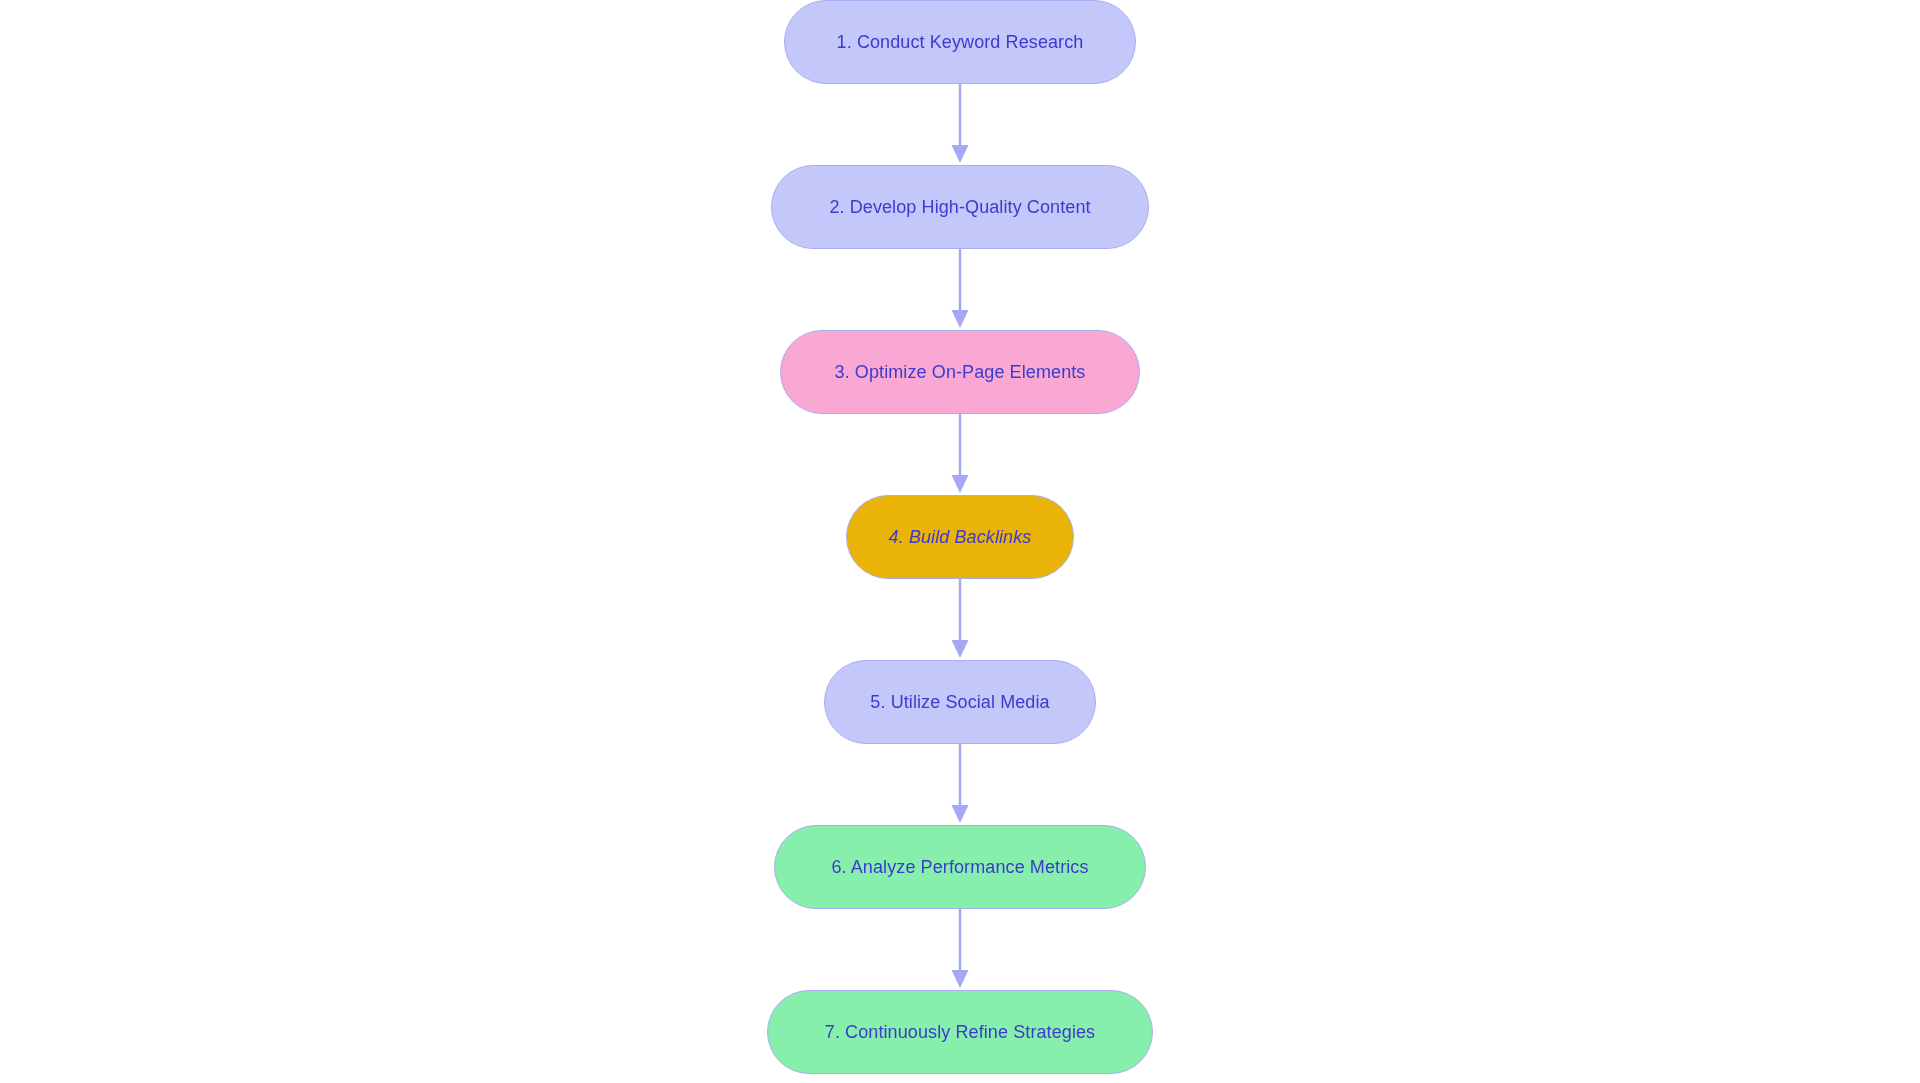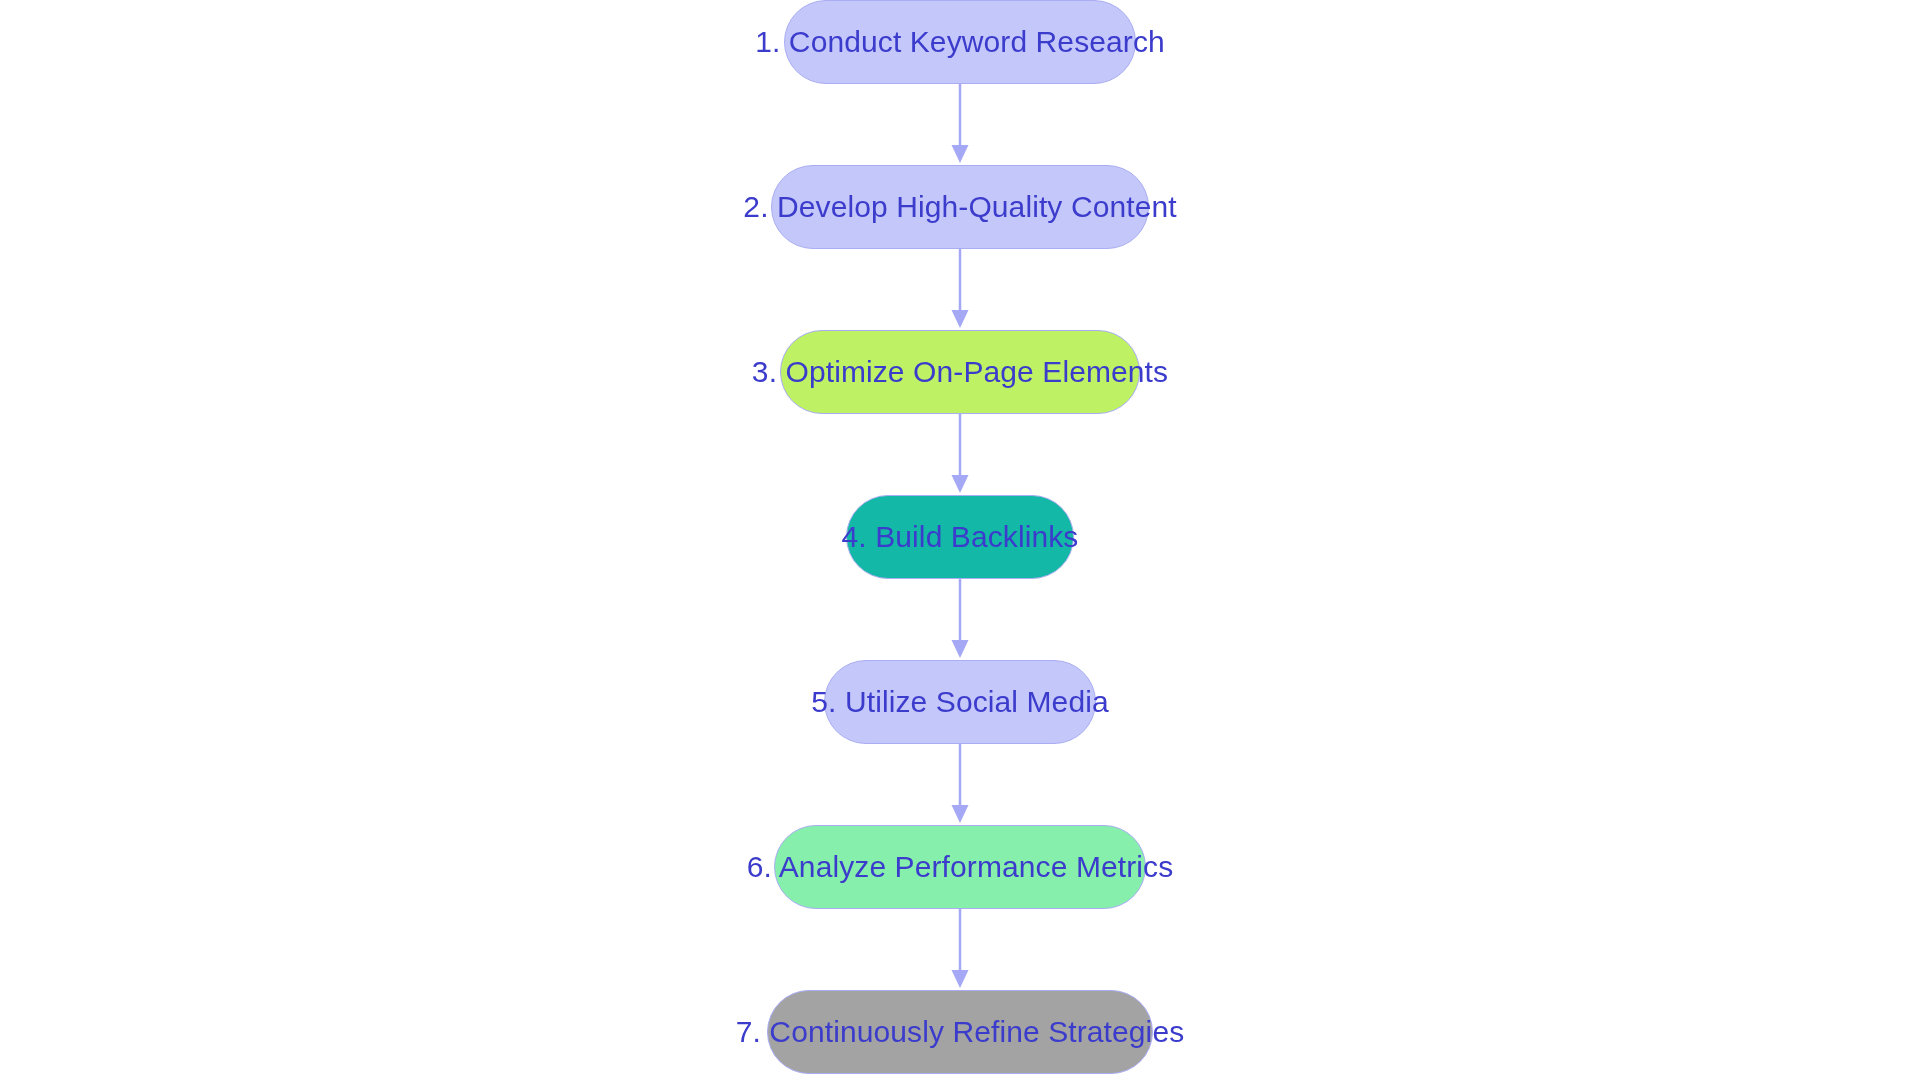--- a/index.html
+++ b/index.html
@@ -37,21 +37,21 @@
     position: relative;
     box-sizing: border-box;
     height: 84px;
     border-radius: 42px;
     background: #c4c7fa;
     border: 1.5px solid #a9adf2;
     display: flex;
     align-items: center;
     justify-content: center;
     color: #3b3bcc;
-    font-size: 30px;
+    font-size: 18px;
     font-weight: 400;
     letter-spacing: 0.1px;
     white-space: nowrap;
     user-select: none;
   }
 
   .flow-node-label {
     display: block;
     line-height: 1;
     padding: 0 6px;
@@ -96,34 +96,34 @@
 
     <div class="flow-connector">
       <svg viewBox="0 0 40 81" xmlns="http://www.w3.org/2000/svg" aria-hidden="true">
         <g>
           <line x1="20" y1="0" x2="20" y2="63" stroke="#a5a8f5" stroke-width="2.5"></line>
           <polygon points="11.5,61 28.5,61 20,79" fill="#a5a8f5"></polygon>
         </g>
       </svg>
     </div>
 
-    <div class="flow-node" style="width: 360px; background: #bef264; border-color: rgb(169, 173, 242); color: rgb(59, 59, 204);">
+    <div class="flow-node" style="width: 360px; background: #f9a8d4; border-color: rgb(169, 173, 242); color: rgb(59, 59, 204);">
       <span class="flow-node-label">3. Optimize On-Page Elements</span>
     </div>
 
     <div class="flow-connector">
       <svg viewBox="0 0 40 81" xmlns="http://www.w3.org/2000/svg" aria-hidden="true">
         <g>
           <line x1="20" y1="0" x2="20" y2="63" stroke="#a5a8f5" stroke-width="2.5"></line>
           <polygon points="11.5,61 28.5,61 20,79" fill="#a5a8f5"></polygon>
         </g>
       </svg>
     </div>
 
-    <div class="flow-node" style="width: 228px; background: #14b8a6; border-color: rgb(169, 173, 242); color: rgb(59, 59, 204);">
+    <div class="flow-node" style="width: 228px; background: #eab308; border-color: rgb(169, 173, 242); color: rgb(59, 59, 204); font-style: italic;">
       <span class="flow-node-label">4. Build Backlinks</span>
     </div>
 
     <div class="flow-connector">
       <svg viewBox="0 0 40 81" xmlns="http://www.w3.org/2000/svg" aria-hidden="true">
         <g>
           <line x1="20" y1="0" x2="20" y2="63" stroke="#a5a8f5" stroke-width="2.5"></line>
           <polygon points="11.5,61 28.5,61 20,79" fill="#a5a8f5"></polygon>
         </g>
       </svg>
@@ -148,18 +148,18 @@
 
     <div class="flow-connector">
       <svg viewBox="0 0 40 81" xmlns="http://www.w3.org/2000/svg" aria-hidden="true">
         <g>
           <line x1="20" y1="0" x2="20" y2="63" stroke="#a5a8f5" stroke-width="2.5"></line>
           <polygon points="11.5,61 28.5,61 20,79" fill="#a5a8f5"></polygon>
         </g>
       </svg>
     </div>
 
-    <div class="flow-node" style="width: 386px; background: #a3a3a3; border-color: rgb(169, 173, 242); color: rgb(59, 59, 204);">
+    <div class="flow-node" style="width: 386px; background: #86efac; border-color: rgb(169, 173, 242); color: rgb(59, 59, 204);">
       <span class="flow-node-label">7. Continuously Refine Strategies</span>
     </div>
 
   </div>
 </div>
 
 </body></html>

